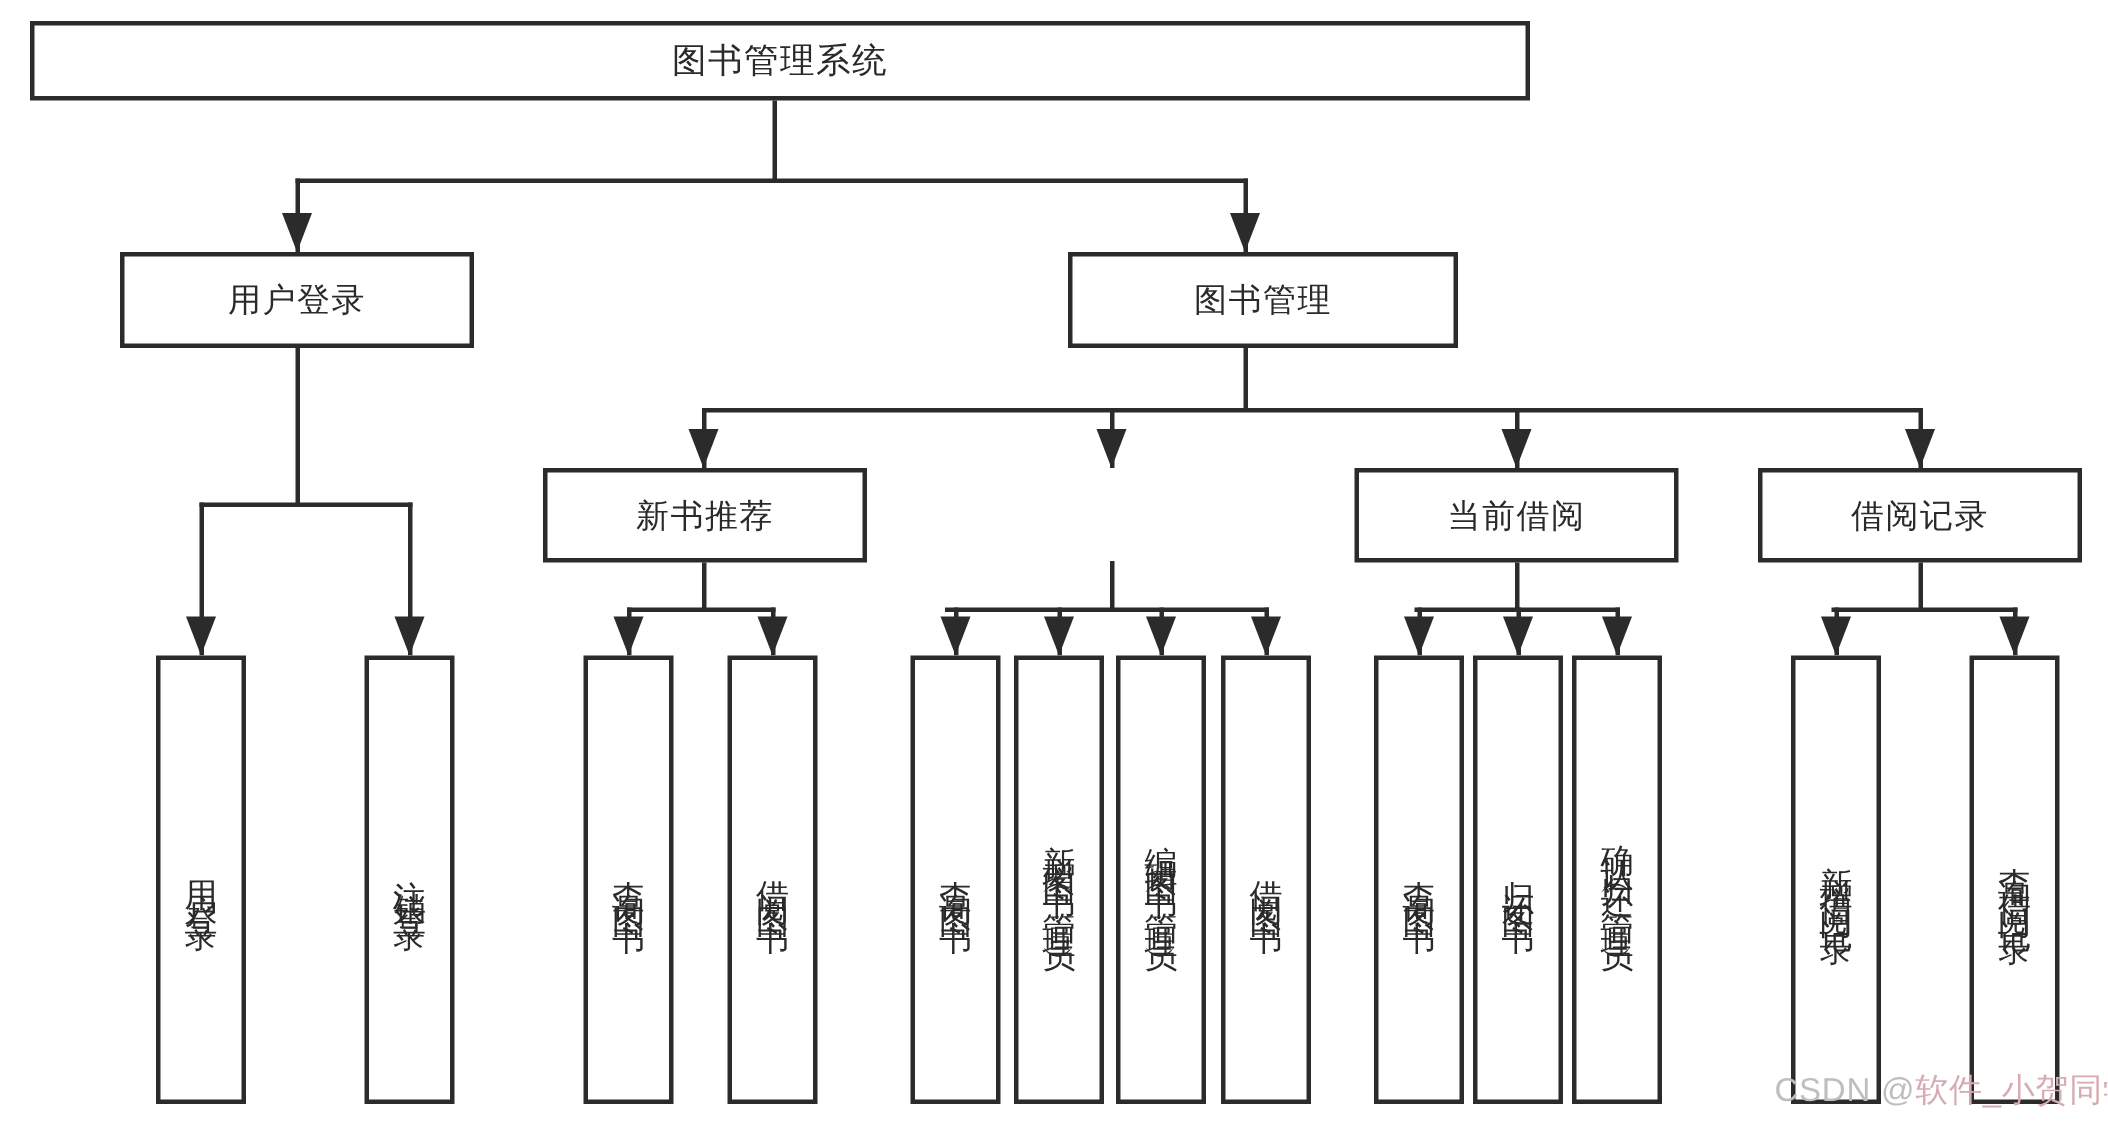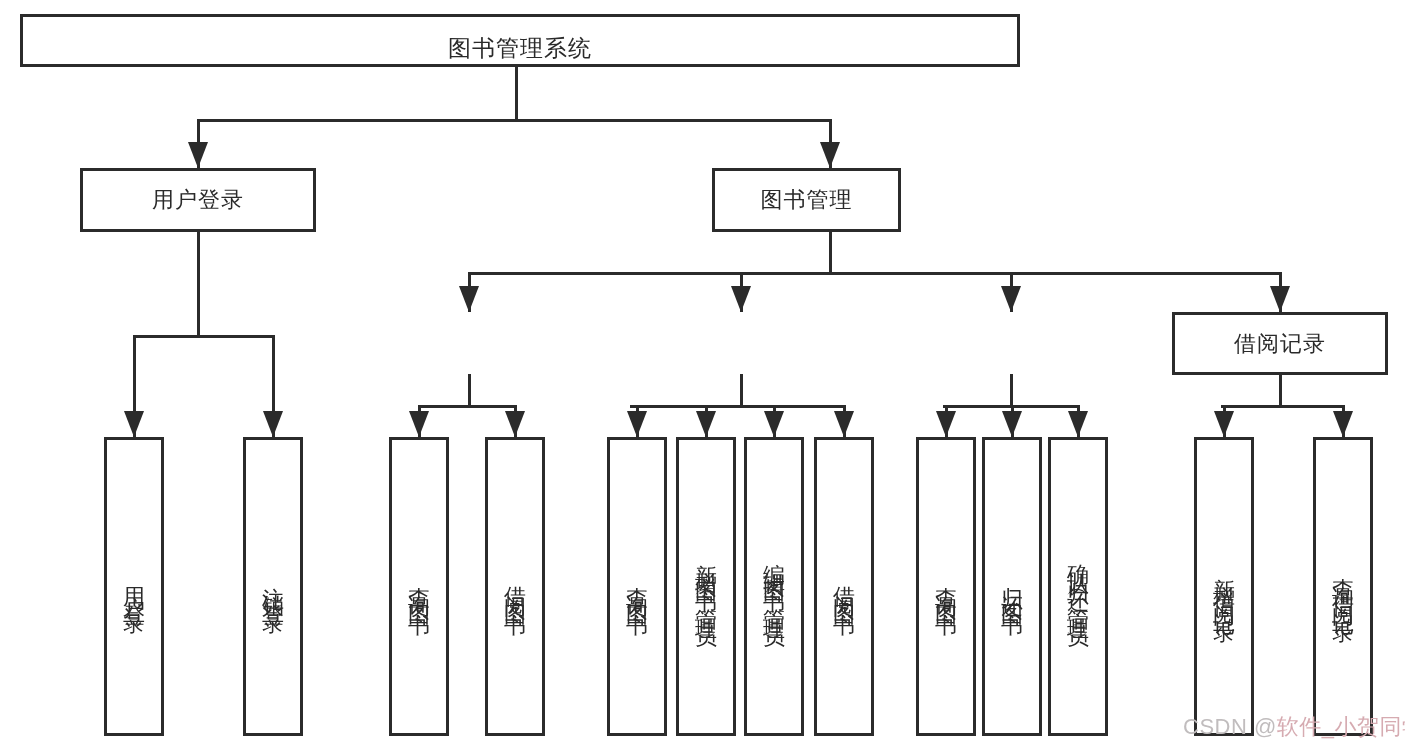--- a/index.html
+++ b/index.html
@@ -9,21 +9,21 @@
   html,body{margin:0;padding:0;background:var(--background);}
   .canvas{
     position:relative; width:1405px; height:747px; background:var(--background);
     font-family:"Liberation Sans", sans-serif; color:var(--text); overflow:hidden;
   }
   .node{
     position:absolute; box-sizing:border-box; background:var(--box-fill);
     border:3px solid var(--box-border); display:flex; align-items:center; justify-content:center;
     font-size:22px; letter-spacing:1px; color:var(--text);
   }
-  .node.root{font-size:23px;align-items:flex-end;}
+  .node.root{font-size:23px;}
   .vnode{top:437px; height:299px; width:60px;}
   .vtext{
     writing-mode:vertical-rl; text-orientation:mixed; letter-spacing:9px;
     font-size:22px; line-height:1; white-space:nowrap;
   }
   .h{position:absolute; height:3px; background:var(--line);}
   .v{position:absolute; width:3px; background:var(--line);}
   .a{
     position:absolute; width:0; height:0;
     border-left:10px solid transparent; border-right:10px solid transparent;
@@ -100,24 +100,30 @@
   <i class="a" style="left:1214px;top:411px"></i>
   <i class="a" style="left:1333px;top:411px"></i>
 
   <div class="node root" style="left:20px;top:14px;width:1000px;height:53px">
     <span>图书管理系统</span>
   </div>
 
   <div class="node" style="left:80px;top:168px;width:236px;height:64px">
     <span>用户登录</span>
   </div>
-  <div class="node" style="left:712px;top:168px;width:189px;height:64px">
+  <div class="node" style="left:712px;top:168px;width:260px;height:64px">
     <span>图书管理</span>
   </div>
 
+  <div class="node" style="left:362px;top:312px;width:216px;height:63px">
+    <span>新书推荐</span>
+  </div>
+  <div class="node" style="left:903px;top:312px;width:216px;height:63px">
+    <span>当前借阅</span>
+  </div>
   <div class="node" style="left:1172px;top:312px;width:216px;height:63px">
     <span>借阅记录</span>
   </div>
 
   <div class="node vnode" style="left:104px">
     <span class="vtext">用户登录</span>
   </div>
   <div class="node vnode" style="left:243px">
     <span class="vtext">注销登录</span>
   </div>

